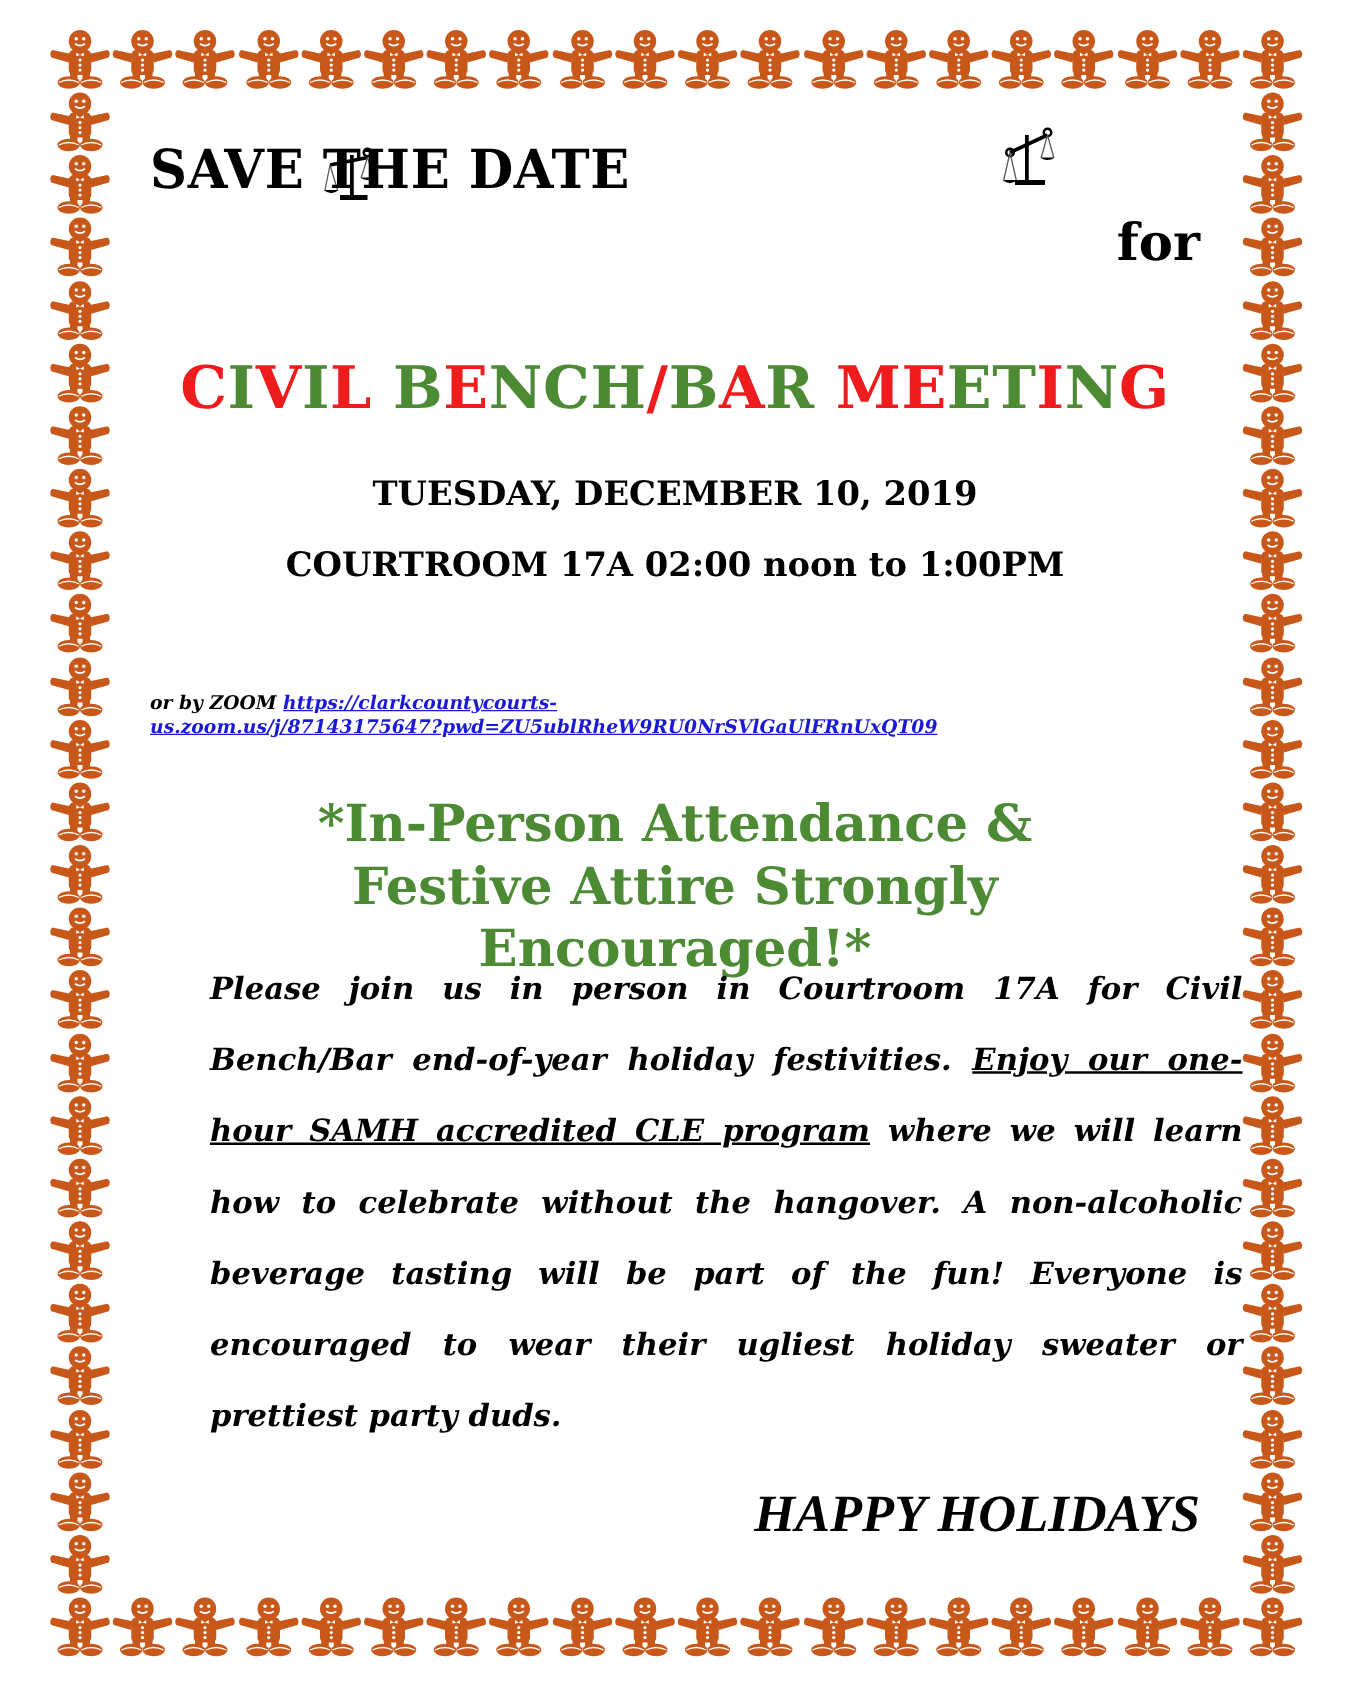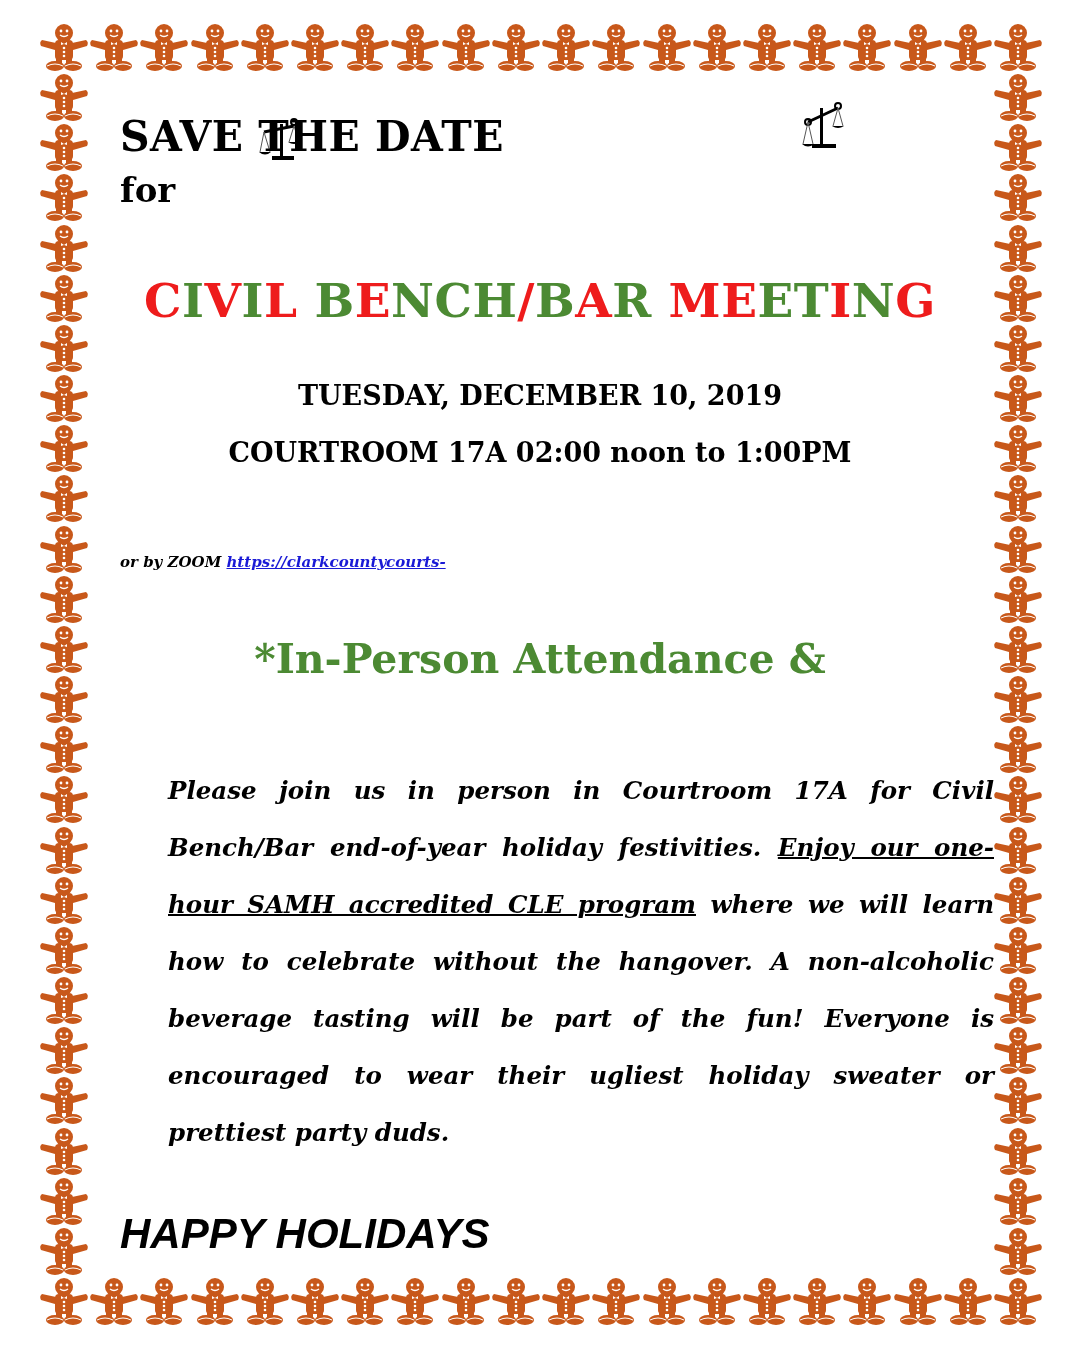--- a/index.html
+++ b/index.html
@@ -9,41 +9,41 @@
   }
   .border-layer { position:absolute; left:0; top:0; width:1080px; height:1350px; pointer-events:none; }
   .gb { position:absolute; width:52px; height:52px; }
   .content { position:absolute; left:120px; top:0; width:840px; }
   .title-row { position:absolute; top:112px; left:0; width:840px; text-align:left; }
   .save-title {
     font-family:"DejaVu Serif", serif; font-weight:bold; font-size:41px; color:#000;
     letter-spacing:0.5px; display:inline-block; transform:scaleY(1.05);
   }
   .scale-icon { position:absolute; top:112px; width:44px; height:50px; }
-  .for-line { position:absolute; top:170px; left:0; width:840px; text-align:left;
-    font-family:"DejaVu Serif", serif; font-weight:bold; font-size:34px; color:#000; }
-  .meeting-title { position:absolute; top:273px; left:0; width:840px; text-align:center;
+  .for-line { position:absolute; top:170px; left:0; width:840px; text-align:right;
+    font-family:"DejaVu Serif", serif; font-weight:bold; font-size:41px; color:#000; }
+  .meeting-title { position:absolute; top:283px; left:0; width:840px; text-align:center;
     font-family:"DejaVu Serif", serif; font-weight:bold; font-size:47px; letter-spacing:0.5px; }
   .meeting-title span.r { color:#ee1c1c; }
   .meeting-title span.g { color:#4c8a33; }
   .date-line { position:absolute; top:380px; left:0; width:840px; text-align:center;
     font-family:"DejaVu Serif", serif; font-weight:bold; font-size:27px; color:#000; }
   .room-line { position:absolute; top:437px; left:0; width:840px; text-align:center;
     font-family:"DejaVu Serif", serif; font-weight:bold; font-size:27px; color:#000; }
   .zoom-block { position:absolute; top:553px; left:0; width:840px; text-align:left;
     font-family:"DejaVu Serif", serif; font-weight:bold; font-size:15px; line-height:19px; color:#000;font-style:italic; }
   .zoom-block a { color:#1a1ad6; text-decoration:underline; }
   .attend { position:absolute; top:634px; left:0; width:840px; text-align:center;
     font-family:"DejaVu Serif", serif; font-weight:bold; font-size:41px; line-height:50px; color:#4c8a33; }
   .body-para { position:absolute; top:762px; left:8px; width:826px;
     font-family:"DejaVu Serif", serif; font-weight:bold; font-style:italic; font-size:24.5px;
     line-height:57px; color:#000; text-align:justify;margin-left:40px; }
   .body-para u { text-decoration:underline; text-decoration-thickness:2px; }
-  .happy { position:absolute; top:1188px; left:0; width:840px; text-align:left;
-    font-family:Liberation Sans, sans-serif; font-weight:bold; font-style:italic; font-size:42px; color:#000;margin-top:22px; }
+  .happy { position:absolute; top:1188px; left:0; width:840px; text-align:right;
+    font-family:Liberation Serif, serif; font-weight:bold; font-style:italic; font-size:42px; color:#000; }
 </style>
 </head>
 <body>
 
 <div class="border-layer" id="border-layer">
     <svg class="gb" viewBox="0 0 52 52" style="left: 38px; top: 22px;">
       <circle cx="26" cy="11" r="9" fill="#c8581a"></circle>
       <rect x="17" y="18" width="18" height="20" rx="4" fill="#c8581a"></rect>
       <path d="M18 21 L4 18 Q1 20 3 24 L17 28 Z" fill="#c8581a"></path>
       <path d="M34 21 L48 18 Q51 20 49 24 L35 28 Z" fill="#c8581a"></path>
@@ -1748,23 +1748,24 @@
     <span class="save-title">SAVE THE DATE</span>
   </div>
   <div class="for-line">for</div>
 
   <div class="meeting-title" id="meeting-title"><span class="r">C</span><span class="g">I</span><span class="r">V</span><span class="g">I</span><span class="r">L</span><span class="g"> </span><span class="g">B</span><span class="r">E</span><span class="g">N</span><span class="g">C</span><span class="g">H</span><span class="r">/</span><span class="g">B</span><span class="r">A</span><span class="g">R</span><span class="g"> </span><span class="r">M</span><span class="r">E</span><span class="g">E</span><span class="g">T</span><span class="r">I</span><span class="g">N</span><span class="r">G</span></div>
 
   <div class="date-line">TUESDAY, DECEMBER 10, 2019</div>
   <div class="room-line">COURTROOM 17A 02:00 noon to 1:00PM</div>
 
   <div class="zoom-block">
-    <span>or by ZOOM </span><a><span>https://clarkcountycourts-</span><br></a>
+    <span>or by ZOOM </span><a><span>https://clarkcountycourts-</span><br><span>us.zoom.us/j/87143175647?pwd=ZU5ublRheW9RU0NrSVlGaUlFRnUxQT09</span></a>
   </div>
 
   <div class="attend">
     <div>*In-Person Attendance &amp;</div>
+    <div>Festive Attire Strongly Encouraged!*</div>
   </div>
 
   <div class="body-para"><span>Please join us in person in Courtroom 17A for Civil Bench/Bar end-of-year holiday festivities. </span><u>Enjoy our one-hour SAMH accredited CLE program</u><span> where we will learn how to celebrate without the hangover. A non-alcoholic beverage tasting will be part of the fun! Everyone is encouraged to wear their ugliest holiday sweater or prettiest party duds.</span></div>
 
   <div class="happy">HAPPY HOLIDAYS</div>
 </div>
 
 </body></html>

